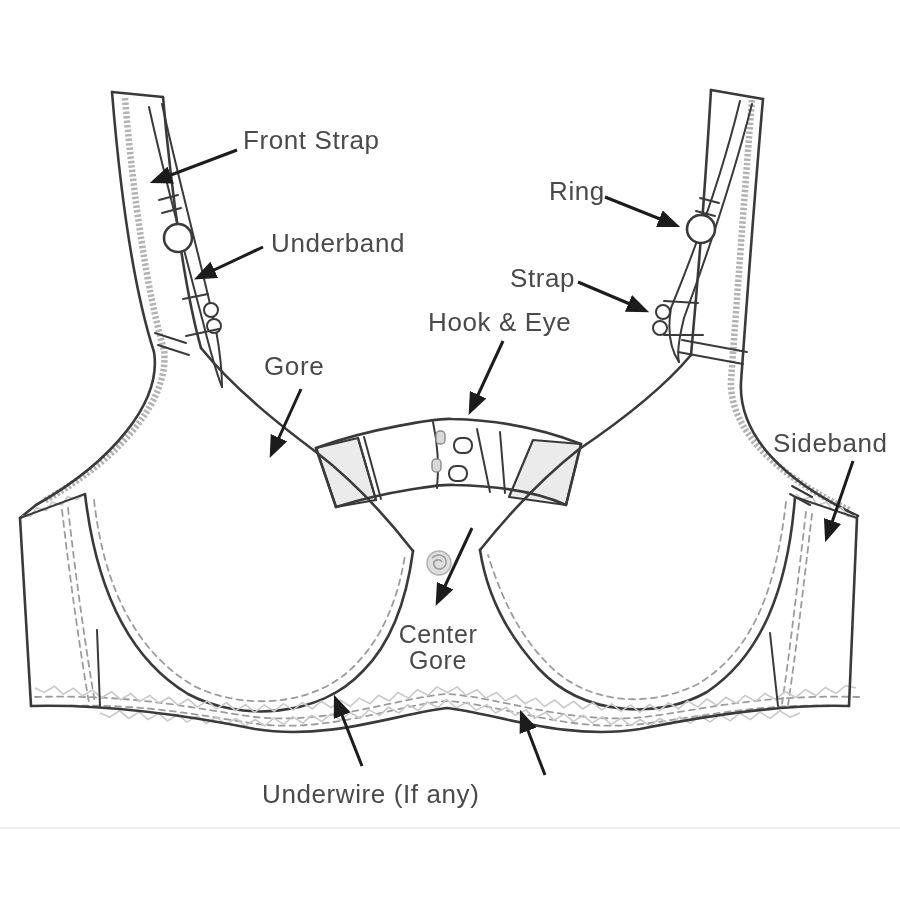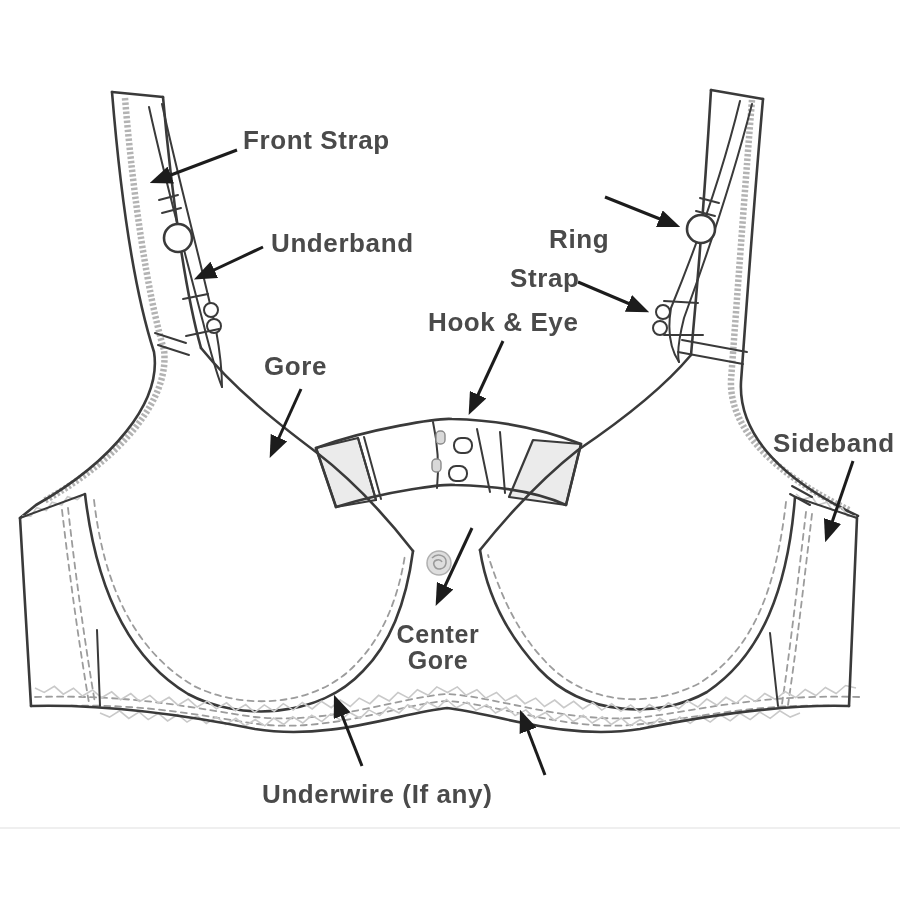--- a/index.html
+++ b/index.html
@@ -1,21 +1,20 @@
 <!DOCTYPE html>
 <html style="--background: #ffffff; --line: #3a3a3a; --label-text: #4a4a4a; --arrow: #1c1c1c; --shading: #ebebeb; --stipple: #b3b3b3; --stitch: #c9c9c9; --dash: #9c9c9c; --faint: #efefef;"><head>
 <meta charset="utf-8">
 <style>
   html,body{margin:0;padding:0;}
   body{background:var(--background,#fff);}
   .page{
     position:relative;width:900px;height:900px;overflow:hidden;
     background:var(--background,#fff);
     font-family:"Liberation Sans", sans-serif;
-    font-weight:bold;
   }
   .art-svg{position:absolute;left:0;top:0;}
   .label{
     position:absolute;color:var(--label-text,#4a4a4a);
     font-size:26px;letter-spacing:.6px;white-space:nowrap;line-height:1.05;
   }
   .label.small{font-size:25px;}
   .label.wrap{white-space:normal;text-align:center;width:120px;}
   
   .ln{fill:none;stroke:var(--line,#3a3a3a);stroke-width:2.6;stroke-linecap:round;stroke-linejoin:round;}
@@ -165,20 +164,20 @@
       <path class="arrow" d="M301,389 L272,453"></path>
       <path class="arrow" d="M853,461 L827,537"></path>
       <path class="arrow" d="M472,528 L438,601"></path>
       <path class="arrow" d="M362,766 L336,700"></path>
       <path class="arrow" d="M545,775 L522,715"></path>
     </g>
   </svg>
 
   <div class="label" style="left:243px;top:127px;">Front Strap</div>
   <div class="label" style="left:271px;top:230px;">Underband</div>
-  <div class="label" style="left:549px;top:178px;margin-top:48px;">Ring</div>
+  <div class="label" style="left:549px;top:178px;">Ring</div>
   <div class="label" style="left:510px;top:265px;">Strap</div>
   <div class="label" style="left:428px;top:309px;">Hook &amp; Eye</div>
   <div class="label" style="left:264px;top:353px;">Gore</div>
   <div class="label" style="left:773px;top:430px;">Sideband</div>
   <div class="label" style="left:262px;top:781px;">Underwire (If any)</div>
   <div class="label small wrap" style="left:378px;top:621px;">Center Gore</div>
 </div>
 
 </body></html>

